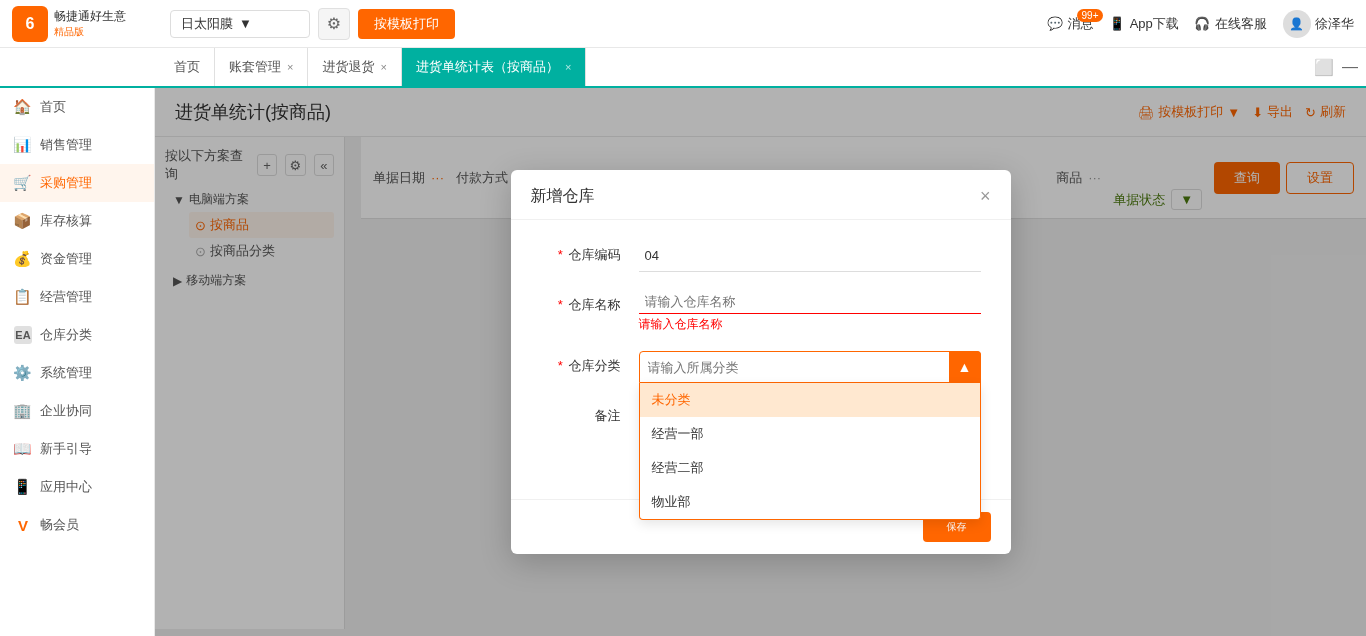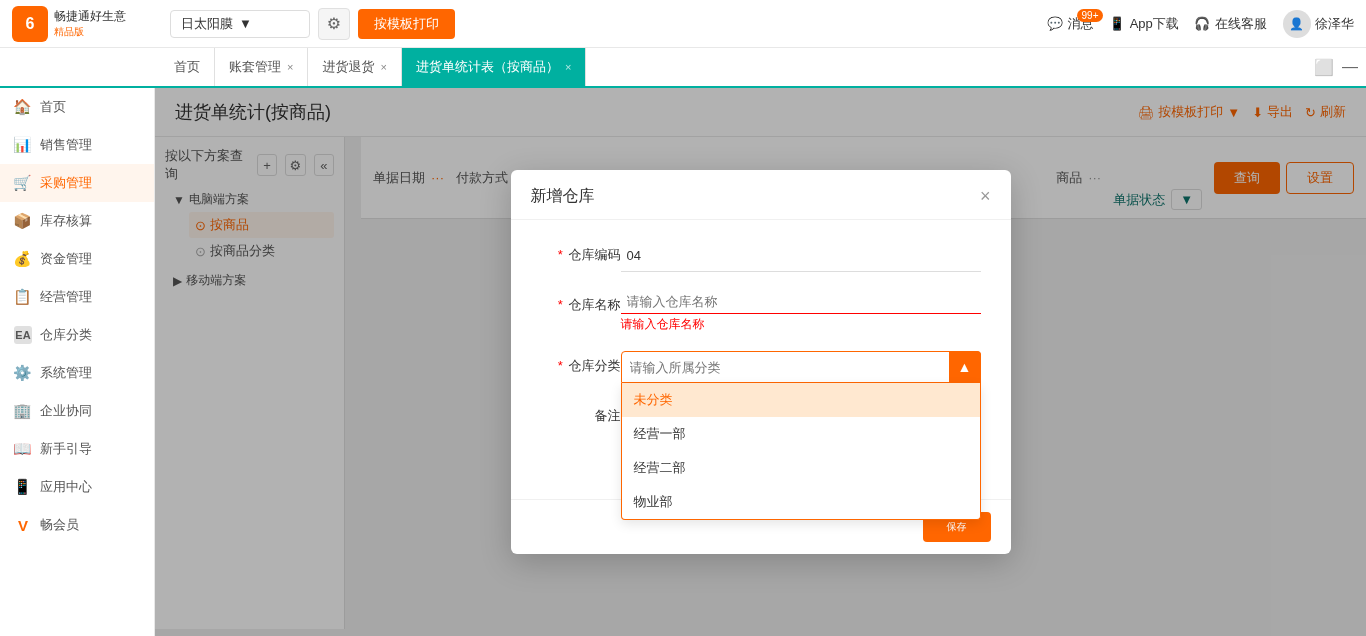--- a/index.html
+++ b/index.html
@@ -268,21 +268,21 @@
       color: #999;
       font-size: 18px;
     }
     .dialog-body {
       padding: 20px 30px;
     }
     .form-row {
       display: flex;
       align-items: flex-start;
       margin-bottom: 18px;
-      gap: 0;
+      gap: 18px;
     }
     .form-label {
       width: 80px;
       text-align: right;
       padding-top: 6px;
       color: #333;
       font-size: 13px;
       flex-shrink: 0;
     }
     .required-star {
@@ -572,21 +572,21 @@
           <div style="display:flex;align-items:flex-end;gap:6px;color:#555;font-size:13px;">
             <span>付款方式</span>
           </div>
           <div style="display:flex;align-items:center;gap:6px;color:#555;font-size:13px;">
             <span>备注</span>
           </div>
           <div style="margin-left:auto;display:flex;align-items:center;gap:6px;color:#555;font-size:13px;">
             <span>商品</span>
             <span style="color:#999;">···</span>
           </div>
-          <div style="display:flex;align-items:center;gap:6px;color:#0f766e;font-size:13px;margin-top:44px;">
+          <div style="display:flex;align-items:center;gap:6px;color:#4d7c0f;font-size:13px;margin-top:44px;">
             <span>单据状态</span>
             <span style="border:1px solid #ddd;border-radius:3px;padding:2px 8px;cursor:pointer;">▼</span>
           </div>
           <div style="display:flex;gap:6px;">
             <button class="query-btn">查询</button>
             <button class="settings-btn">设置</button>
           </div>
         </div>
 
         <div style="flex:1;display:flex;flex-direction:column;align-items:center;justify-content:center;gap:20px;">

